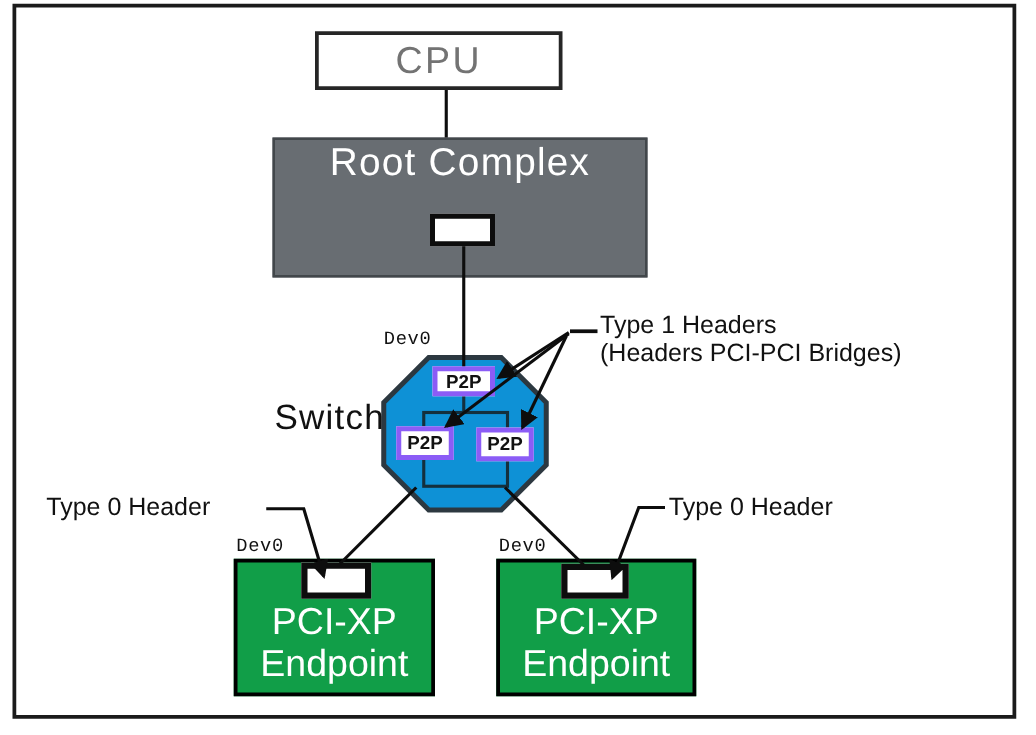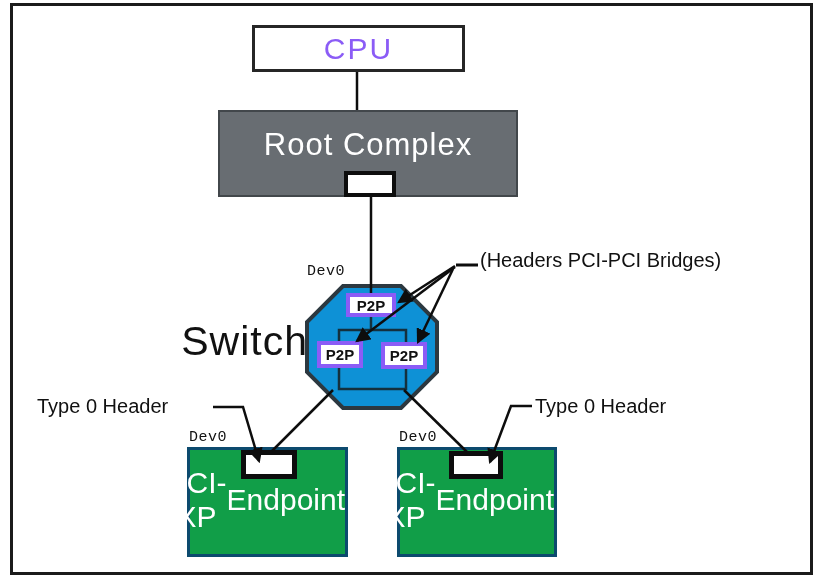--- a/index.html
+++ b/index.html
@@ -10,55 +10,55 @@
   .frame{
     position:absolute;left:10px;top:3px;width:803px;height:572px;
     border:3px solid #1b1b1b;box-sizing:border-box;background:#fff;
   }
   .abs{position:absolute;box-sizing:border-box;}
   .svg-under{position:absolute;left:0;top:0;z-index:1;pointer-events:none;}
   .box-layer{z-index:2;}
   .svg-over{position:absolute;left:0;top:0;z-index:3;pointer-events:none;}
 
   .cpu-box{
-    left:252px;top:25px;width:213px;height:47px;background:#fff;
+    left:252px;top:25px;width:198px;height:47px;background:#fff;
     border:3px solid #262626;display:flex;align-items:center;justify-content:center;
-    font-size:30px;letter-spacing:2px;color:#8b5cf6;z-index:2;
+    font-size:30px;letter-spacing:2px;color:#737373;z-index:2;
   }
   .rc-box{
-    left:218px;top:110px;width:300px;height:87px;background:var(--rc-fill,#686d72);
-    border:2px solid #42474b;display:flex;align-items:center;justify-content:center;
+    left:218px;top:110px;width:300px;height:112px;background:var(--rc-fill,#686d72);
+    border:2px solid #42474b;display:flex;align-items:flex-start;justify-content:center;
     padding-bottom:18px;font-size:31px;letter-spacing:1px;color:#ffffff;z-index:2;
   }
   .port{
     background:#ffffff;border:4px solid #0d0d0d;z-index:2;
   }
   .rc-port{left:344px;top:171px;width:52px;height:26px;}
   .ep-port-left{left:241px;top:450px;width:56px;height:29px;border-width:5px;}
   .ep-port-right{left:449px;top:451px;width:54px;height:28px;border-width:5px;}
 
   .p2p{
     background:#ffffff;border:4px solid #8b5cf6;z-index:2;
     display:flex;align-items:center;justify-content:center;
     font-size:15px;font-weight:bold;color:#111;
   }
   .p2p-top{left:346px;top:293px;width:50px;height:24px;}
   .p2p-left{left:317px;top:341px;width:46px;height:27px;}
   .p2p-right{left:381px;top:342px;width:46px;height:27px;}
 
   .endpoint{
-    background:var(--ep-fill,#119e48);border:3px solid #0c4a6e;z-index:2;
-    display:flex;flex-direction:row;justify-content:flex-end;align-items:center;
+    background:var(--ep-fill,#119e48);border:3px solid #000000;z-index:2;
+    display:flex;flex-direction:column;justify-content:flex-end;align-items:center;
     padding-bottom:5px;color:#fff;font-size:30px;line-height:34px;text-align:center;
   }
   .ep-left{left:187px;top:447px;width:161px;height:110px;}
   .ep-right{left:397px;top:447px;width:160px;height:110px;}
 
   .lbl{z-index:4;white-space:nowrap;}
-  .lbl-switch{left:158px;top:318px;width:150px;text-align:right;font-size:41px;letter-spacing:1px;}
+  .lbl-switch{left:158px;top:318px;width:150px;text-align:right;font-size:28px;letter-spacing:1px;}
   .lbl-dev{font-size:15px;letter-spacing:0.5px;font-family:Liberation Mono, monospace;}
   .dev-switch{left:307px;top:263px;}
   .dev-ep-left{left:189px;top:429px;}
   .dev-ep-right{left:399px;top:429px;}
   .lbl-type1{left:480px;top:249px;font-size:20px;line-height:23px;}
   .lbl-type0-left{left:37px;top:395px;font-size:20px;}
   .lbl-type0-right{left:535px;top:395px;font-size:20px;}
 </style>
 </head>
 <body>
@@ -124,17 +124,18 @@
       <path d="M532,406 L511,406 L490,462" stroke-width="2.5" marker-end="url(#arrow)"></path>
     </g>
   </svg>
 
   <div class="abs lbl lbl-switch">Switch</div>
   <div class="abs lbl lbl-dev dev-switch">Dev0</div>
   <div class="abs lbl lbl-dev dev-ep-left">Dev0</div>
   <div class="abs lbl lbl-dev dev-ep-right">Dev0</div>
 
   <div class="abs lbl lbl-type1">
+    <div>Type 1 Headers</div>
     <div>(Headers PCI-PCI Bridges)</div>
   </div>
   <div class="abs lbl lbl-type0-left">Type 0 Header</div>
   <div class="abs lbl lbl-type0-right">Type 0 Header</div>
 </div>
 
 </body></html>

